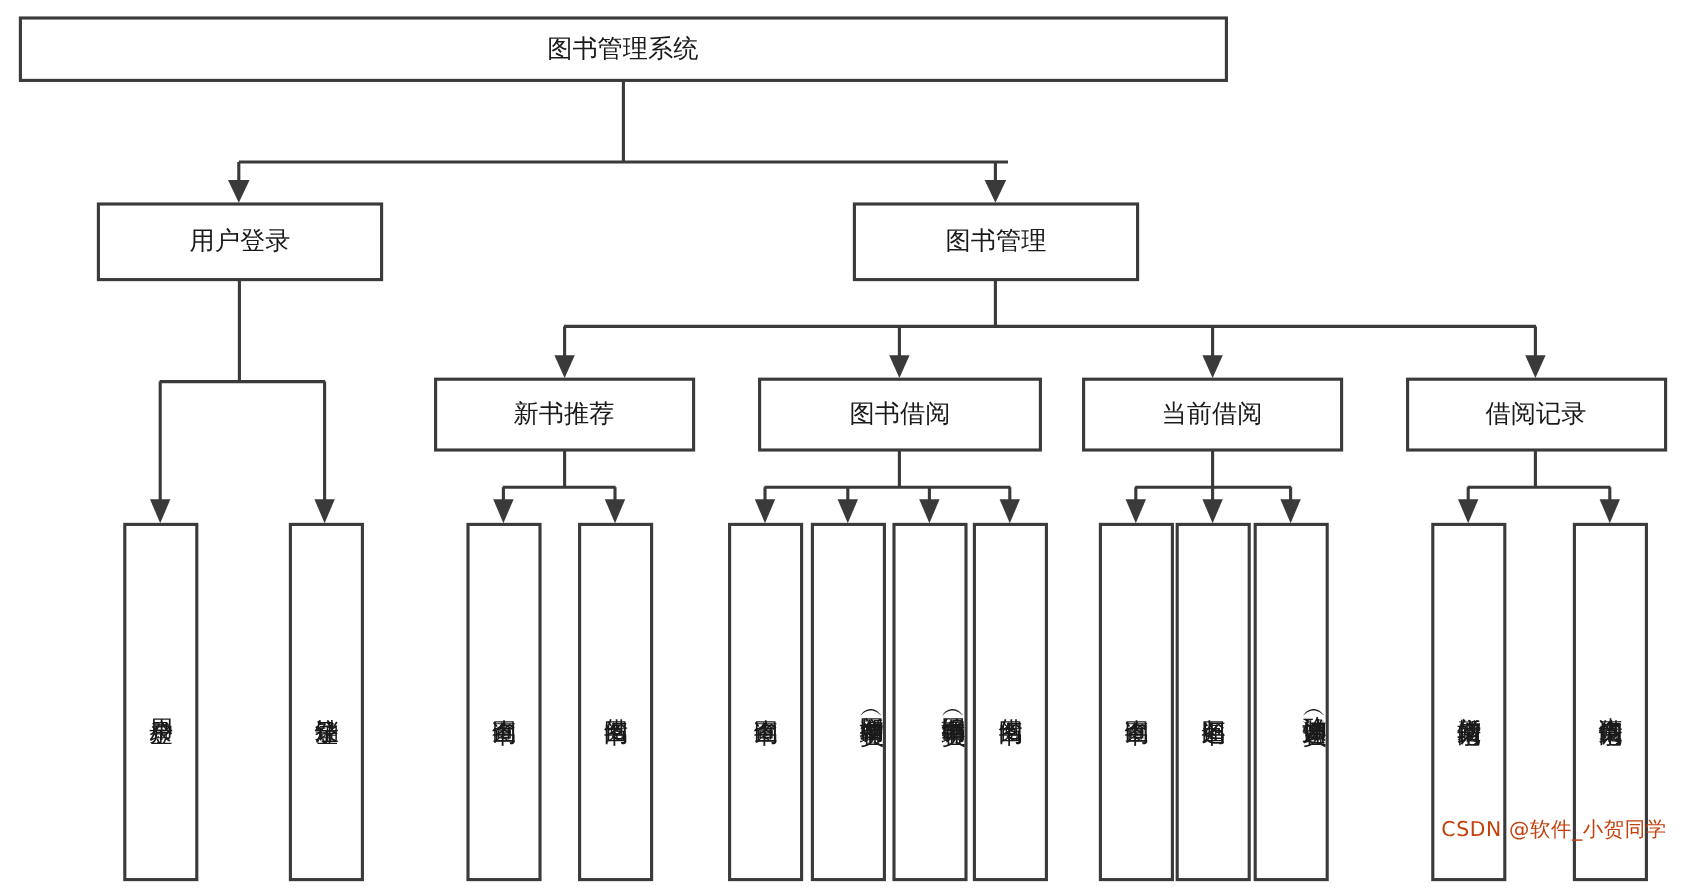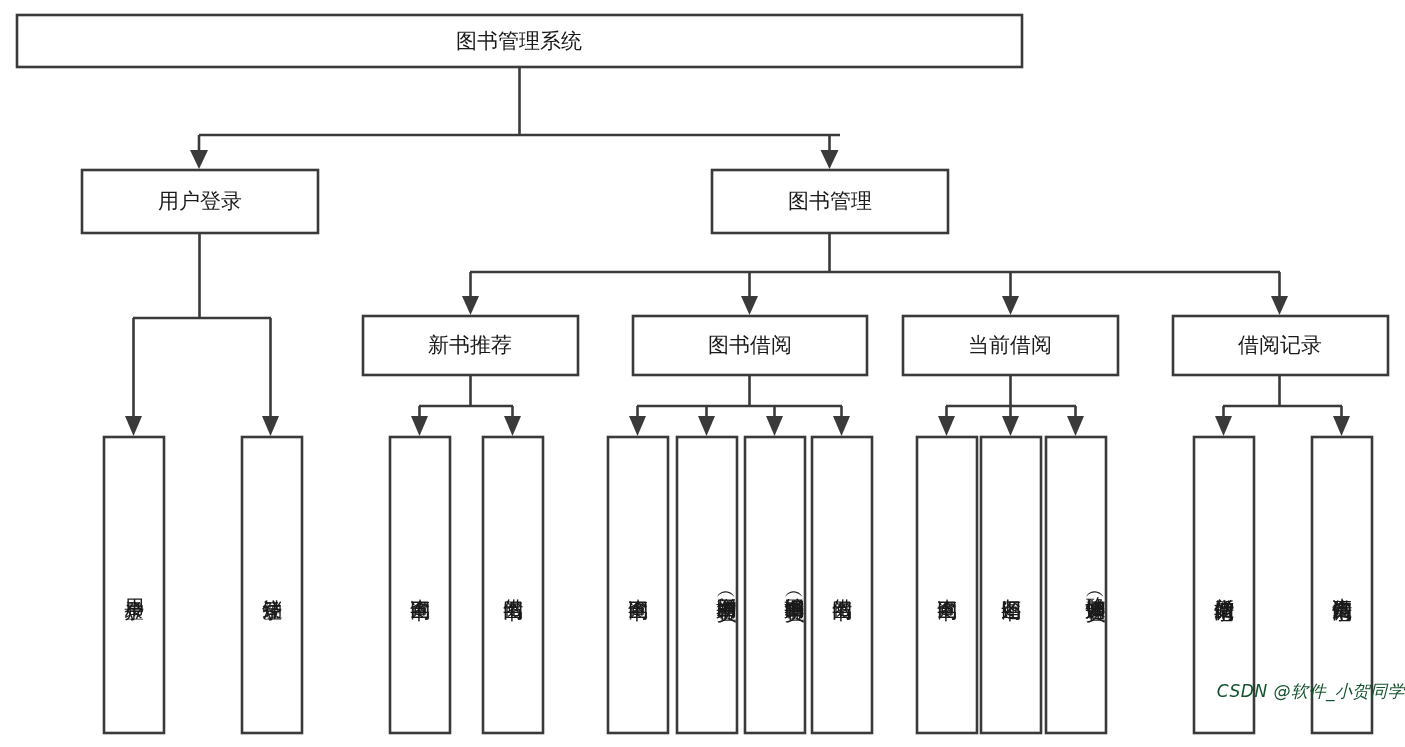--- a/index.html
+++ b/index.html
@@ -66,28 +66,27 @@
     color: #1a1a1a;
     letter-spacing: 1px;
     white-space: nowrap;
     display: flex;
     align-items: center;
     justify-content: center;
     pointer-events: none;
   }
   .watermark {
     position: absolute;
-    right: 0;
+    right: 16px;
     bottom: 4px;
     font-family: "DejaVu Sans", "Liberation Sans", sans-serif;
     font-size: 17px;
-    color: #14532d;
+    color: #c2410c;
     white-space: nowrap;
     letter-spacing: 0.5px;
-    font-style: italic;
   }
 </style>
 </head>
 <body>
 
 <div id="diagram-root">
 
   <svg id="tree-svg" viewBox="0 0 1405 747">
 
     <g>

